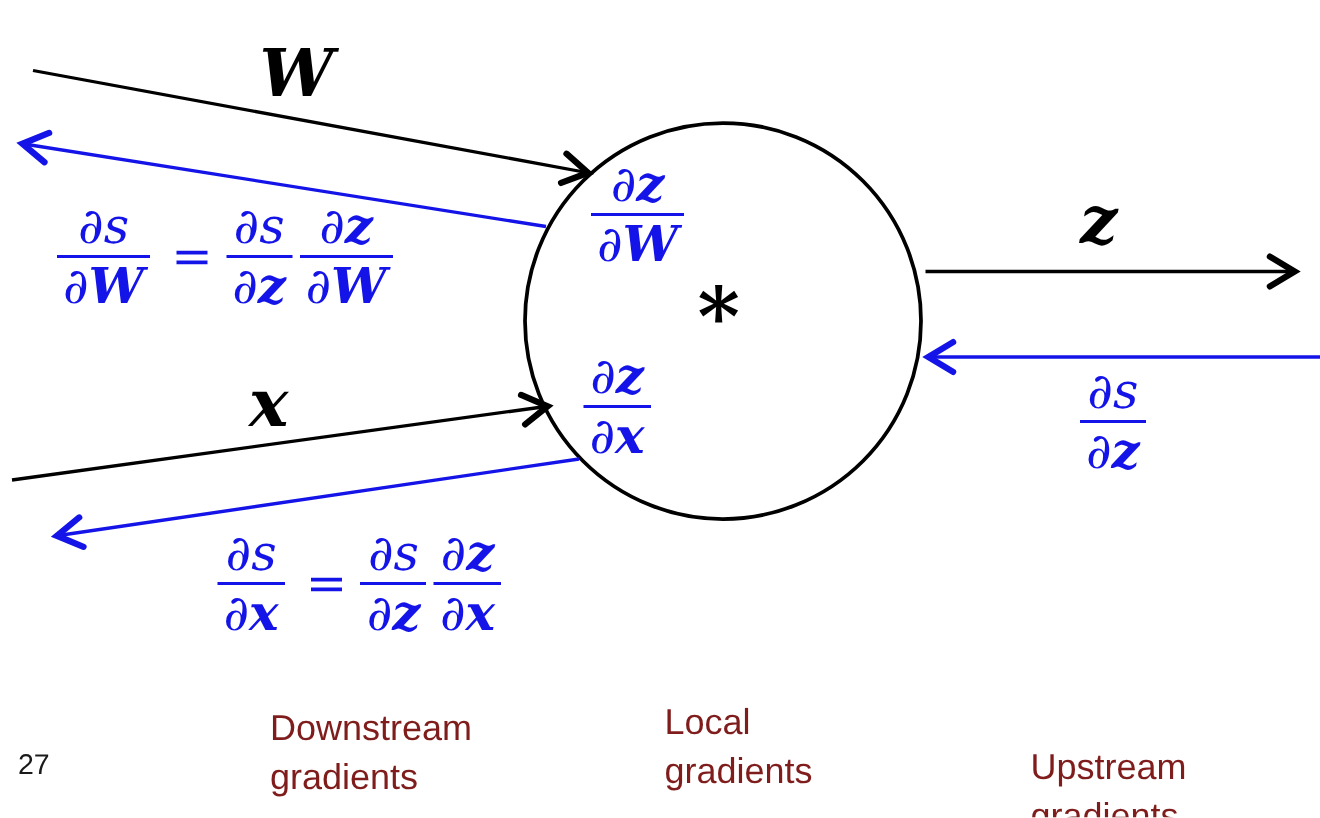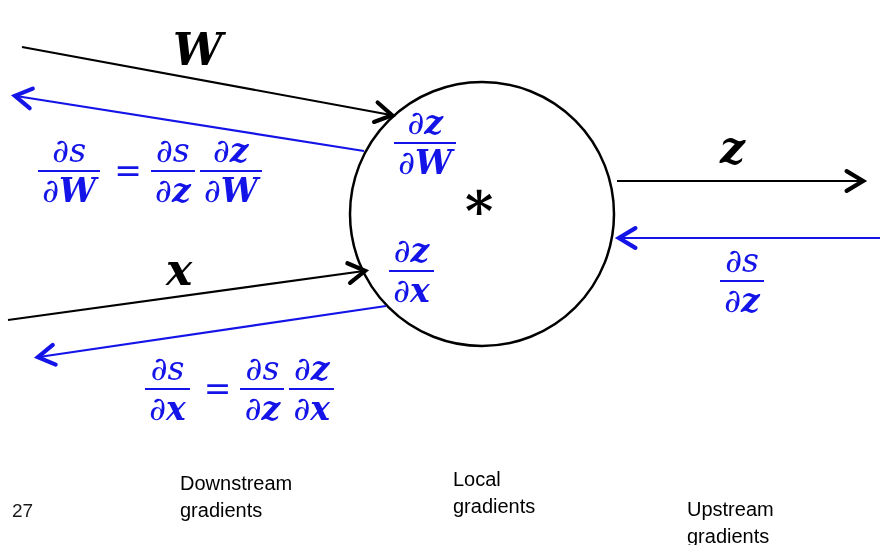--- a/index.html
+++ b/index.html
@@ -29,22 +29,22 @@
 
   .biglabel {
     font-family:"DejaVu Serif", serif; font-weight:bold; font-style:italic;
     font-size:44px; line-height:1; color:#000;
   }
   .opstar {
     font-family:"DejaVu Serif", serif; font-size:54px; line-height:1;
     color:#000; font-weight:bold;
   }
   .caption {
-    font-family:"Liberation Sans", sans-serif; font-size:20px; line-height:1.36;
-    color:#000000; white-space:nowrap;
+    font-family:"Liberation Sans", sans-serif; font-size:24px; line-height:1.36;
+    color:#7f1d1d; white-space:nowrap;
   }
   .pagenum {
     font-family:"Liberation Sans", sans-serif; font-size:19px; color:#1a1a1a;
   }
 </style>
 </head>
 <body>
 
 <div id="slide">
 
@@ -119,21 +119,21 @@
     <span class="frac">
       <span class="num"><span>∂</span><span class="bold">z</span></span>
       <span class="den"><span>∂</span><span class="bold">x</span></span>
     </span>
   </div>
 
   <div class="abs caption" style="left:180px; top:470px;">
     <div>Downstream</div>
     <div>gradients</div>
   </div>
-  <div class="abs caption" style="left:443px; top:466px;margin-left:10px;">
+  <div class="abs caption" style="left:443px; top:466px;">
     <div>Local</div>
     <div>gradients</div>
   </div>
   <div class="abs caption" style="left:687px; top:496px;">
     <div>Upstream</div>
     <div>gradients</div>
   </div>
 
   <div class="abs pagenum" style="left:12px; top:500px;">27</div>
 

